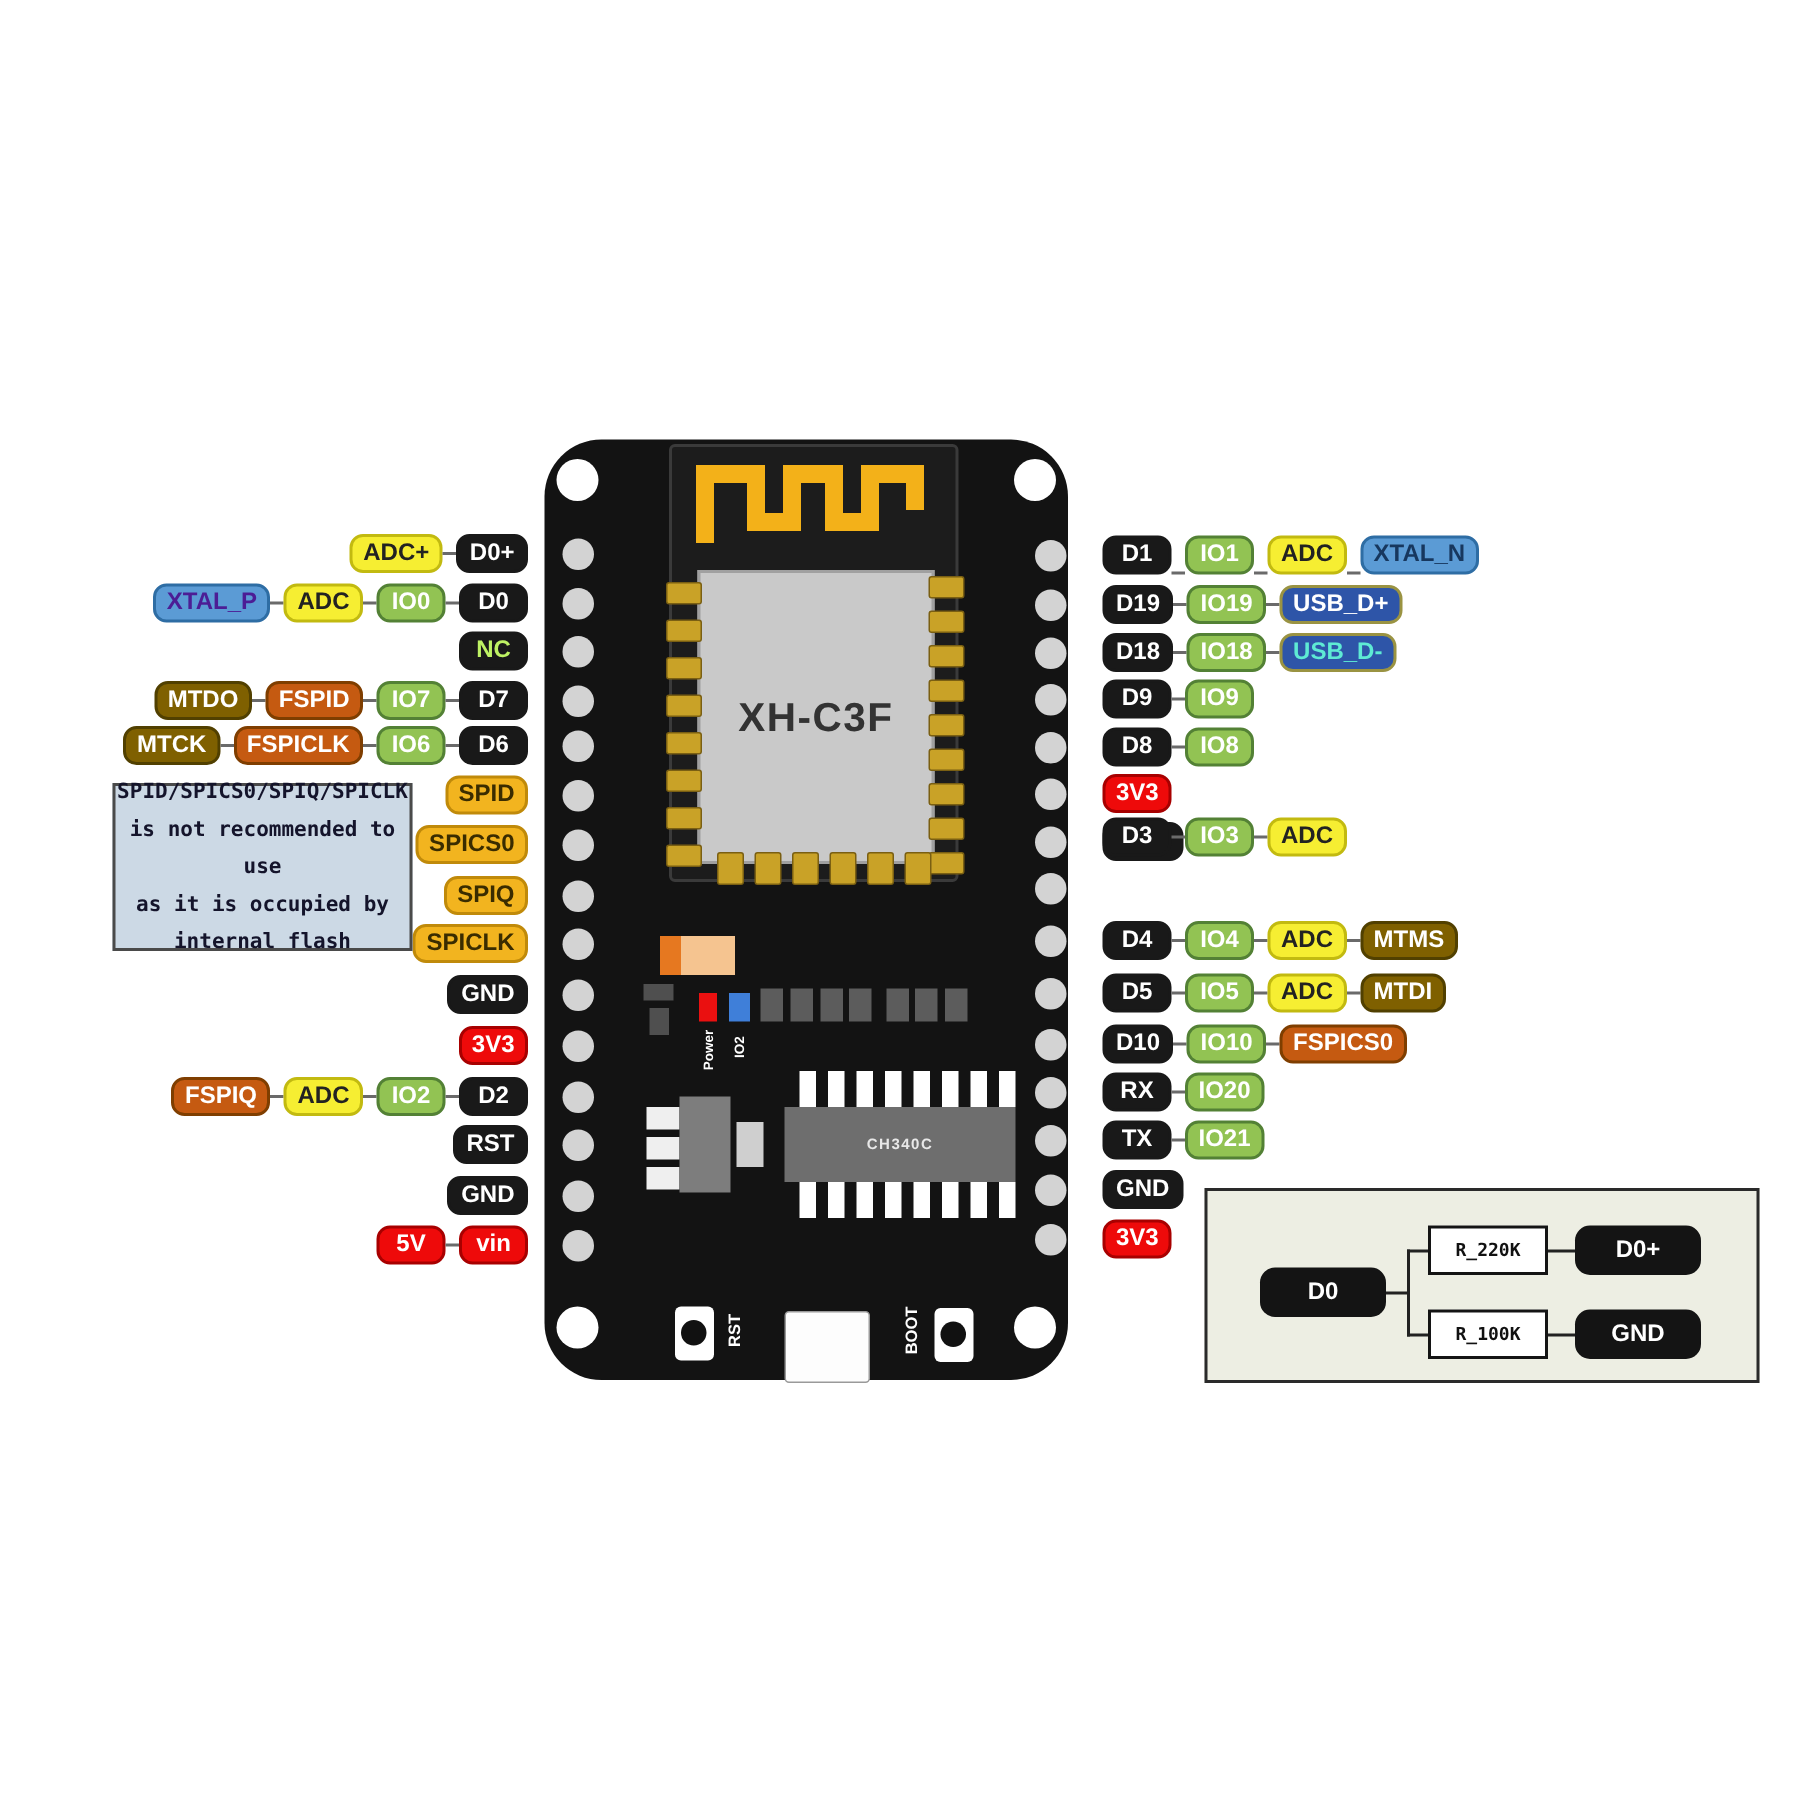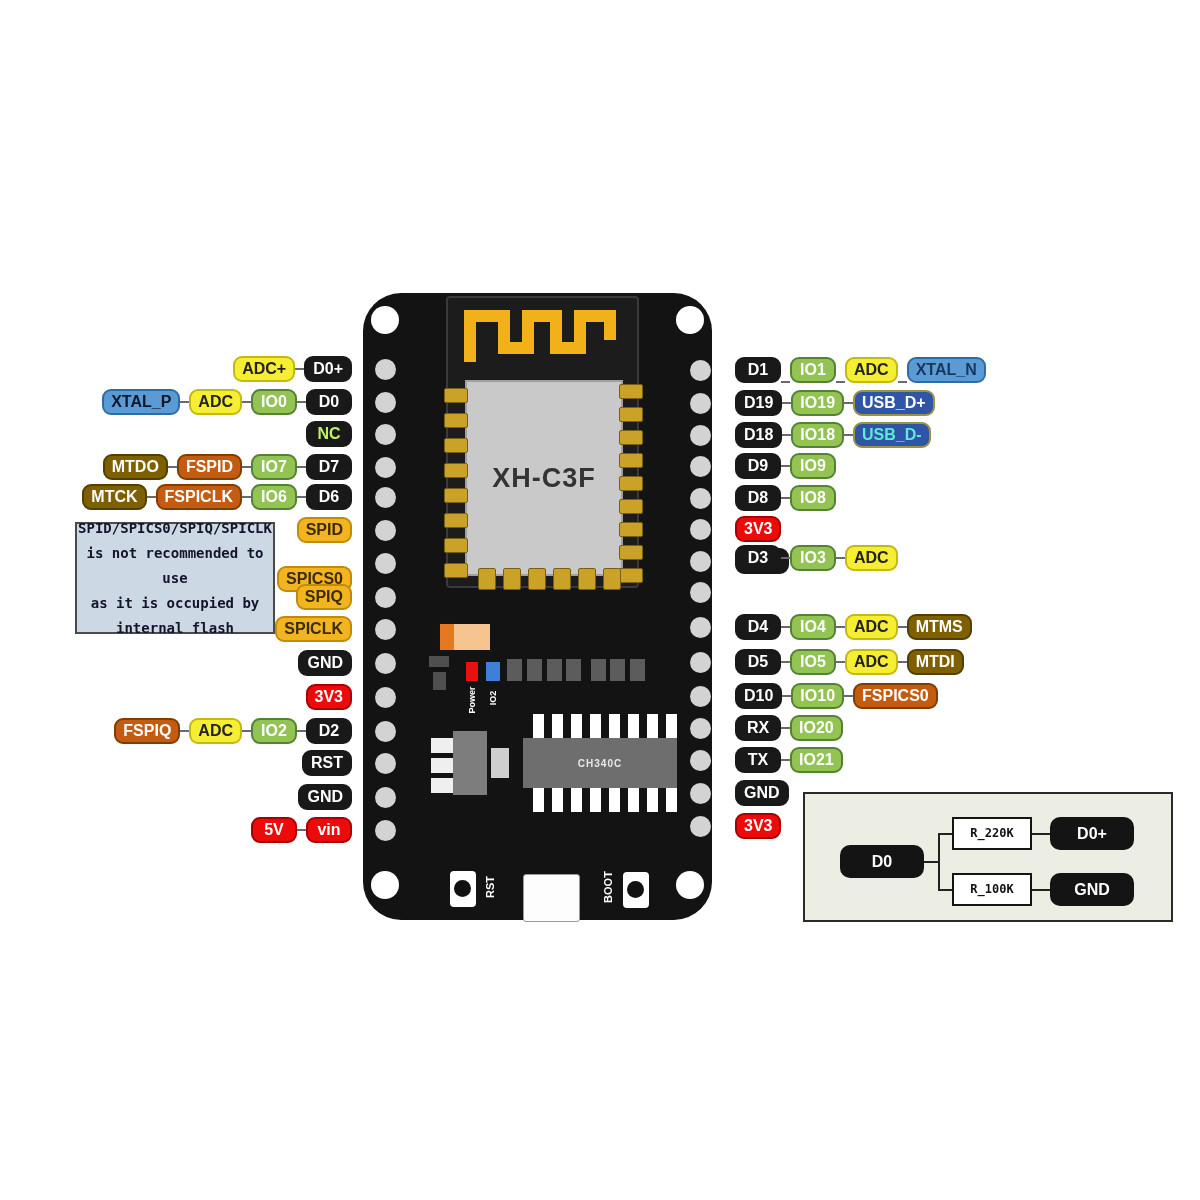--- a/index.html
+++ b/index.html
@@ -193,21 +193,21 @@
       </div>
   </div>
 
   <div id="leftrows">
       <div class="pin-row left" style="top: 356px;">
         <span class="pbox" style="background: rgb(246, 238, 50); border-color: rgb(194, 186, 16); color: rgb(34, 34, 34);">ADC+</span>
         <span class="lnk"></span>
         <span class="pbox" style="background: rgb(25, 25, 25); border-color: rgb(25, 25, 25); color: rgb(255, 255, 255);">D0+</span>
       </div>
       <div class="pin-row left" style="top: 389px;">
-        <span class="pbox" style="background: rgb(91, 155, 213); border-color: rgb(46, 109, 164); color: #0f172a;">XTAL_P</span>
+        <span class="pbox" style="background: rgb(91, 155, 213); border-color: rgb(46, 109, 164); color: #4c1d95;">XTAL_P</span>
         <span class="lnk"></span>
         <span class="pbox" style="background: rgb(246, 238, 50); border-color: rgb(194, 186, 16); color: rgb(34, 34, 34);">ADC</span>
         <span class="lnk"></span>
         <span class="pbox" style="background: rgb(146, 195, 83); border-color: rgb(83, 129, 53); color: rgb(255, 255, 255);">IO0</span>
         <span class="lnk"></span>
         <span class="pbox" style="background: rgb(25, 25, 25); border-color: rgb(25, 25, 25); color: rgb(255, 255, 255);">D0</span>
       </div>
       <div class="pin-row left" style="top: 421px;">
         <span class="pbox" style="background: rgb(25, 25, 25); border-color: rgb(25, 25, 25); color: #bef264;">NC</span>
       </div>
@@ -225,21 +225,21 @@
         <span class="lnk"></span>
         <span class="pbox" style="background: rgb(197, 90, 17); border-color: rgb(127, 62, 0); color: rgb(255, 255, 255);">FSPICLK</span>
         <span class="lnk"></span>
         <span class="pbox" style="background: rgb(146, 195, 83); border-color: rgb(83, 129, 53); color: rgb(255, 255, 255);">IO6</span>
         <span class="lnk"></span>
         <span class="pbox" style="background: rgb(25, 25, 25); border-color: rgb(25, 25, 25); color: rgb(255, 255, 255);">D6</span>
       </div>
       <div class="pin-row left" style="top: 517px;">
         <span class="pbox" style="background: rgb(242, 180, 31); border-color: rgb(192, 138, 10); color: rgb(58, 44, 0);">SPID</span>
       </div>
-      <div class="pin-row left" style="top: 550px; margin-top: 16px;">
+      <div class="pin-row left" style="top: 550px;">
         <span class="pbox" style="background: rgb(242, 180, 31); border-color: rgb(192, 138, 10); color: rgb(58, 44, 0);">SPICS0</span>
       </div>
       <div class="pin-row left" style="top: 584px; border-radius: 11px;">
         <span class="pbox" style="background: rgb(242, 180, 31); border-color: rgb(192, 138, 10); color: rgb(58, 44, 0);">SPIQ</span>
       </div>
       <div class="pin-row left" style="top: 616px;">
         <span class="pbox" style="background: rgb(242, 180, 31); border-color: rgb(192, 138, 10); color: rgb(58, 44, 0);">SPICLK</span>
       </div>
       <div class="pin-row left" style="top: 650px;">
         <span class="pbox" style="background: rgb(25, 25, 25); border-color: rgb(25, 25, 25); color: rgb(255, 255, 255);">GND</span>

